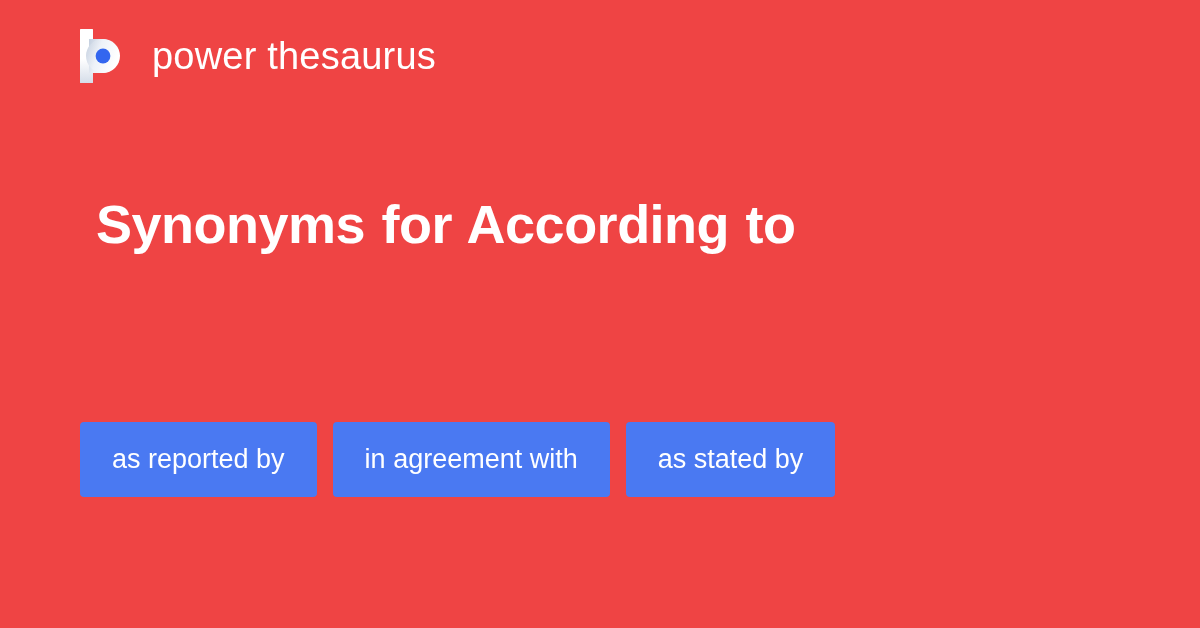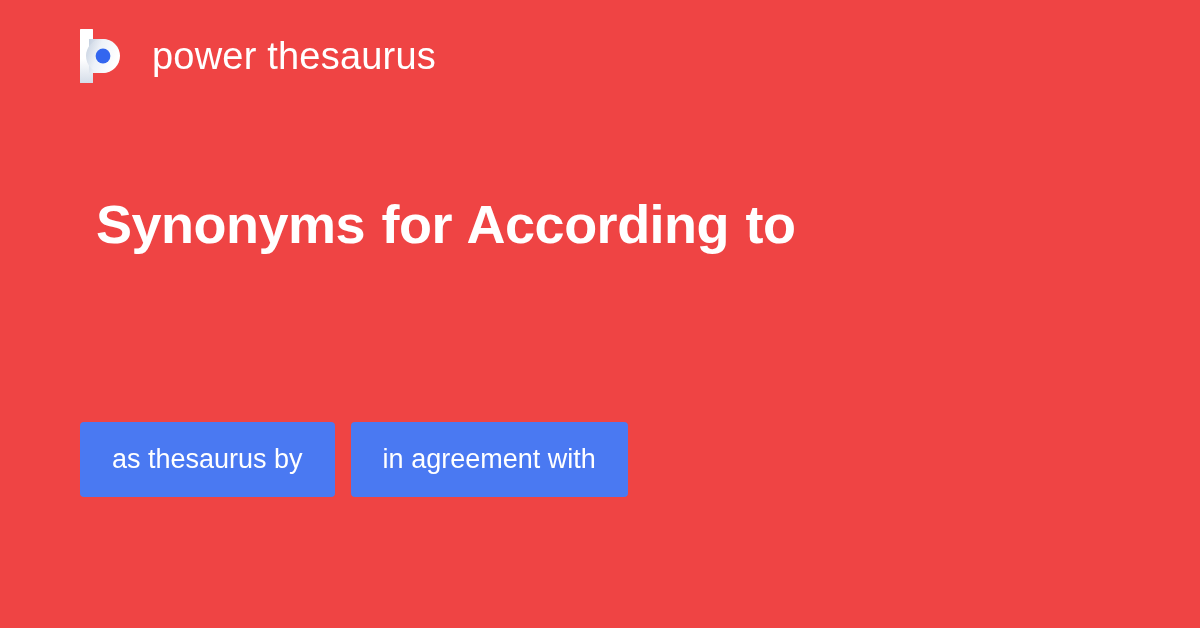--- a/index.html
+++ b/index.html
@@ -115,17 +115,18 @@
       <path d="M9 10 h12 a17 17 0 1 1 0 34 h-12 z" fill="url(#bowlGrad)"></path>
       <circle cx="23" cy="27" r="17" fill="url(#bowlGrad)"></circle>
       <circle cx="23" cy="27" r="7.4" fill="#3366ef"></circle>
     </svg>
     <span class="brand-name">power thesaurus</span>
   </div>
 
   <h1 class="headline">Synonyms for According to</h1>
 
   <div class="chips">
-    <div class="chip" style="background: rgb(74, 121, 242); color: rgb(255, 255, 255);">as thesaurus by</div>
+    <div class="chip" style="background: rgb(74, 121, 242); color: rgb(255, 255, 255);">as reported by</div>
     <div class="chip" style="background: rgb(74, 121, 242); color: rgb(255, 255, 255);">in agreement with</div>
+    <div class="chip" style="background: rgb(74, 121, 242); color: rgb(255, 255, 255);">as stated by</div>
   </div>
 
 </div>
 
 </body></html>

